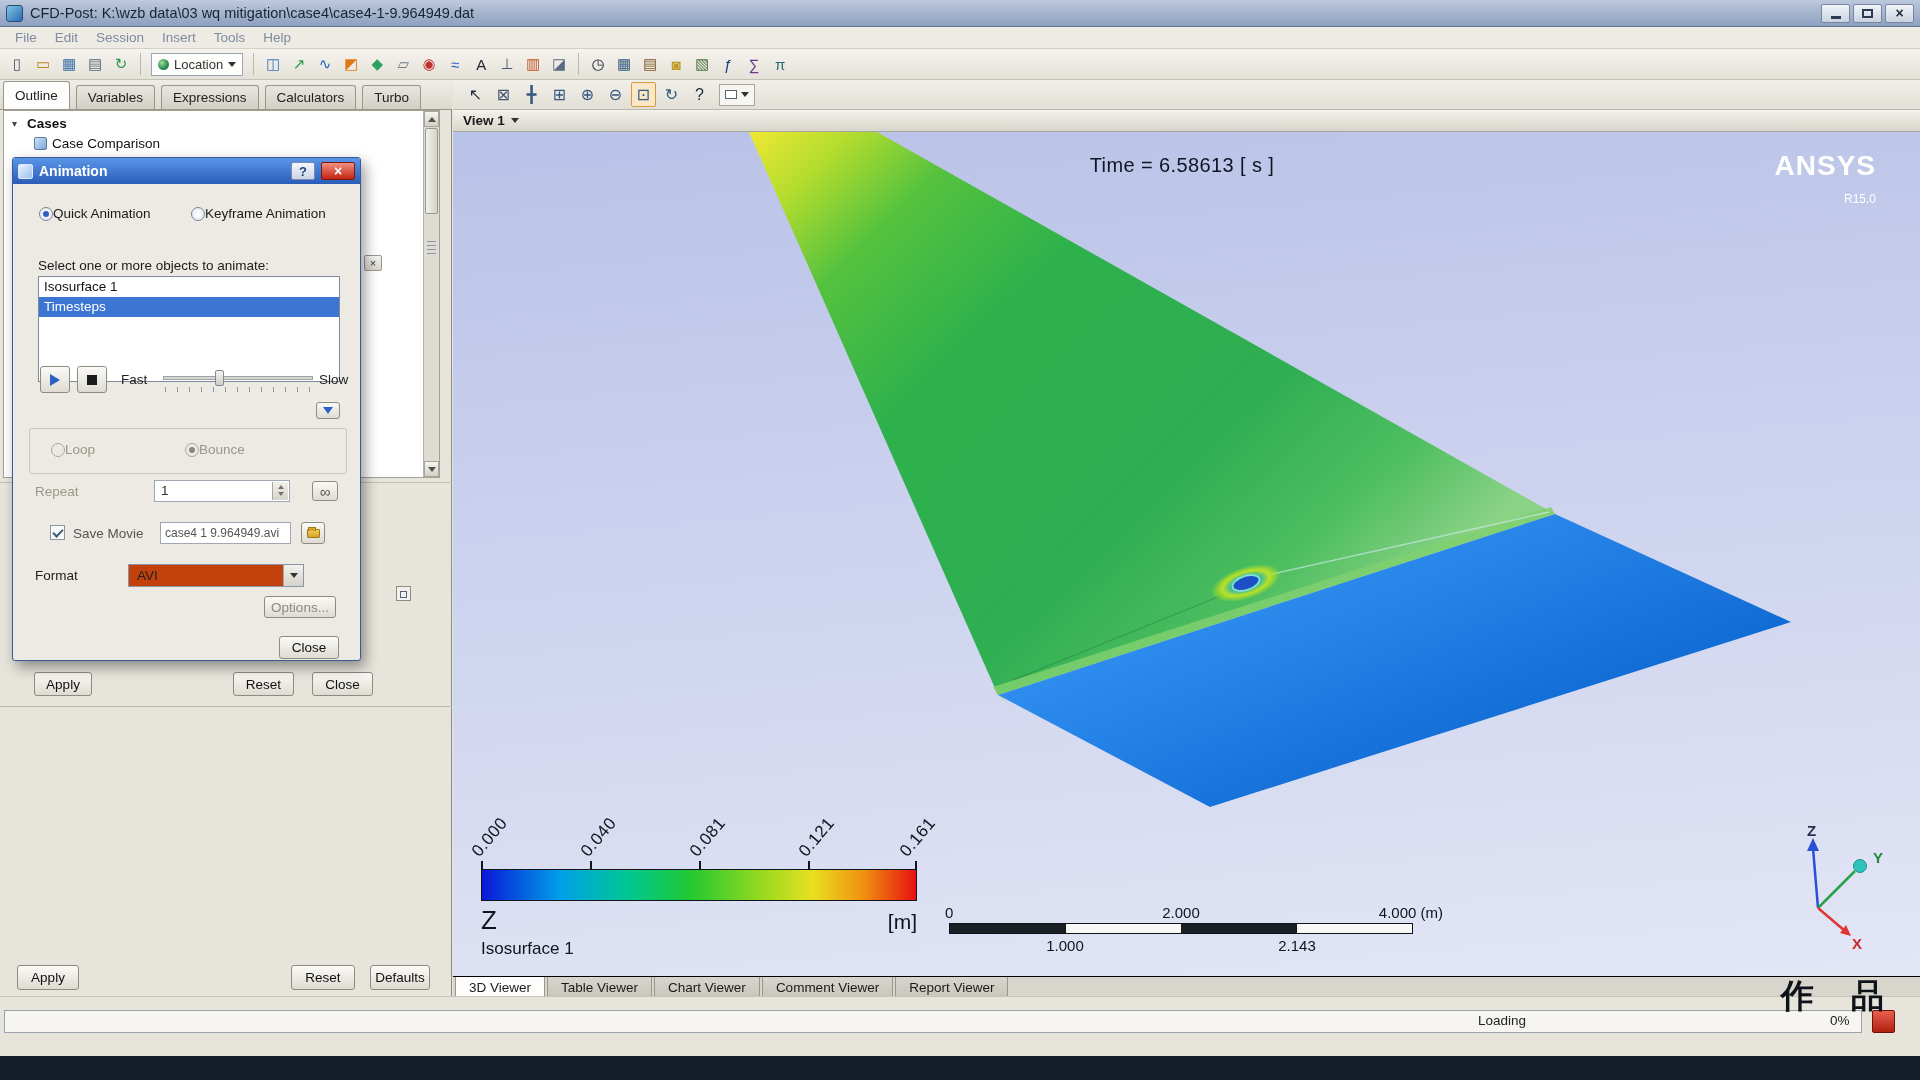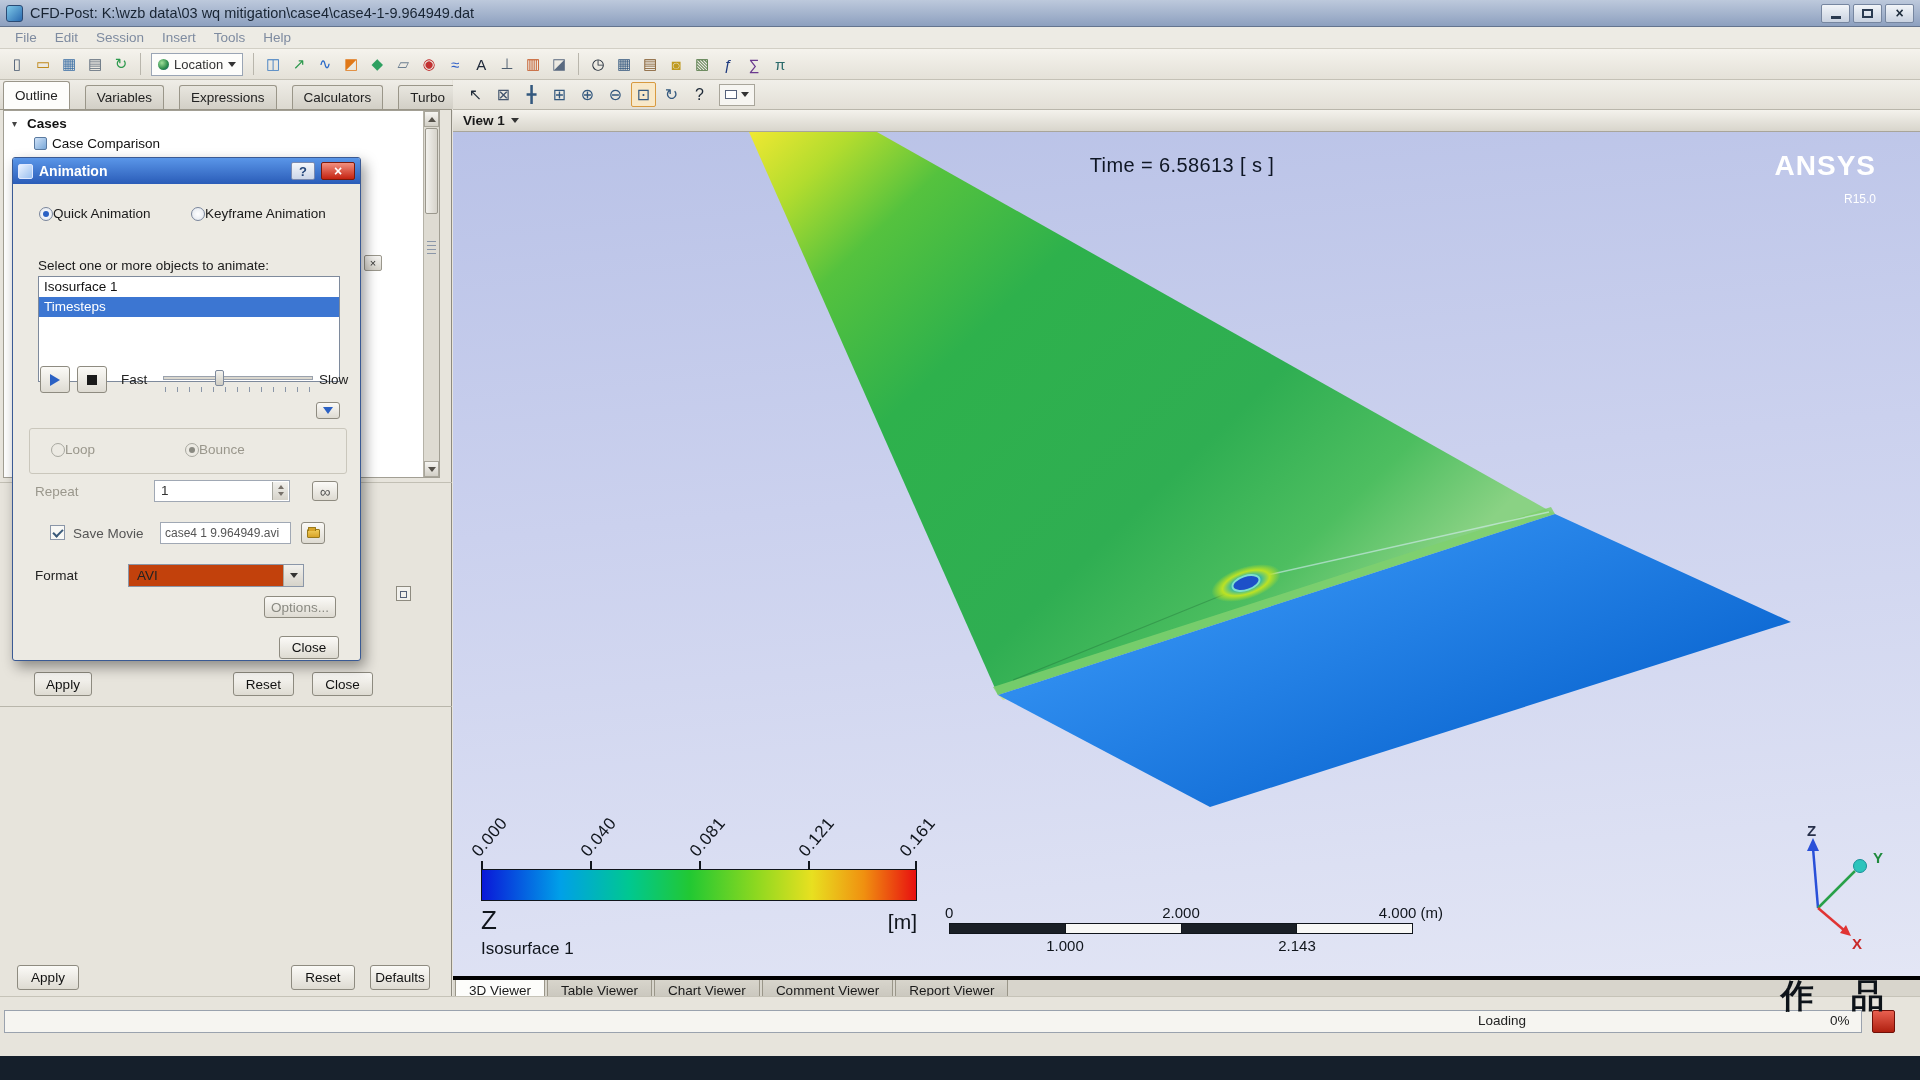--- a/index.html
+++ b/index.html
@@ -24,21 +24,21 @@
   .tb-group{display:flex;align-items:center;gap:2px}
   .tbi{width:24px;height:24px;display:flex;align-items:center;justify-content:center;font-size:15px;border:1px solid transparent;border-radius:2px}
   .tbsep{width:1px;height:22px;background:#b9b6ac;margin:0 5px}
   #loc-combo{display:flex;align-items:center;gap:5px;height:23px;border:1px solid #9aa5b5;background:#fdfdfb;padding:0 6px;font-size:13px;color:#333;margin:0 3px}
   #loc-globe{width:11px;height:11px;border-radius:50%;background:radial-gradient(circle at 35% 35%,#9fe09a,#2a8a4a 60%,#1a5a8a)}
   .caret{width:0;height:0;border-left:4px solid transparent;border-right:4px solid transparent;border-top:5px solid #333}
 
   
   #lpanel{position:absolute;left:0;top:80px;width:452px;height:916px;background:#e7e4dc;border-right:1px solid #8e8b80}
   #tabstrip{position:absolute;left:0;top:0;width:452px;height:30px;display:flex;align-items:flex-end;padding-left:3px;background:linear-gradient(#efede7,#dcd9d0);border-bottom:1px solid #9a9689}
-  .tab{height:24px;display:flex;align-items:center;padding:0 11px;border:1px solid #9a9689;border-bottom:none;background:linear-gradient(#e8e6df,#d2cfc6);margin-right:15px;border-radius:3px 3px 0 0;font-size:13.5px;color:#222}
+  .tab{height:24px;display:flex;align-items:center;padding:0 11px;border:1px solid #9a9689;border-bottom:none;background:linear-gradient(#e8e6df,#d2cfc6);margin-right:6px;border-radius:3px 3px 0 0;font-size:13.5px;color:#222}
   .tab.active{background:#fdfdfb;height:28px}
   #treearea{position:absolute;left:3px;top:30px;width:437px;height:368px;background:#fff;border:1px solid #a29f94;overflow:hidden}
   .trow{display:flex;align-items:center;height:20px;padding-left:8px;gap:5px;font-size:13.5px;color:#111}
   .trow.indent{padding-left:30px}
   .texp{font-size:10px;color:#444;width:10px}
   .ticon{width:13px;height:13px;border:1px solid #5a7aa0;background:linear-gradient(135deg,#cfe2f8,#7aa8d8);border-radius:2px;flex:none}
   .ticon.case{background:linear-gradient(135deg,#cdeec8,#58a858);border-color:#3a7a46}
   .bold{font-weight:bold}
   .vscroll{position:absolute;right:0;top:0;width:16px;height:100%;background:#dedbd2;border-left:1px solid #b5b2a7}
   .sarr{position:absolute;left:0;width:15px;height:16px;background:linear-gradient(#f6f5f2,#d2cfc6);border:1px solid #a8a59a}
@@ -142,21 +142,21 @@
   #lg-obj{font-size:17px;margin-top:3px}
   #ruler{position:absolute;left:496px;top:772px;width:464px;height:52px;color:#10151c;font-size:15px}
   .rl{position:absolute;top:0}
   .rl.t0{left:-4px}.rl.t2{left:50%;transform:translateX(-50%)}.rl.t4{right:-30px}
   .rl.b1{left:25%;transform:translateX(-50%);top:33px}.rl.b3{left:75%;transform:translateX(-50%);top:33px}
   #ruler-bar{position:absolute;left:0;top:19px;width:464px;height:11px;border:1px solid #10151c;display:flex}
   #ruler-bar i{flex:1}
   #ruler-bar i + i{border-left:1px solid #10151c}
   #ruler-bar i.b{background:#1a1f26}
   #ruler-bar i.w{background:#f8f8f6}
-  #vtabs{position:absolute;left:453px;top:976px;width:1467px;height:22px;background:#d8d5cc;border-top:4px solid #000000;display:flex;padding-left:2px}
+  #vtabs{position:absolute;left:453px;top:976px;width:1467px;height:22px;background:#d8d5cc;border-top:1px solid #000000;display:flex;padding-left:2px}
   .vtab{display:flex;align-items:center;padding:0 13px;border:1px solid #9a9689;border-top:none;margin-right:2px;border-radius:0 0 3px 3px;background:linear-gradient(#d8d5cc,#c8c5bc);font-size:13.5px;height:21px;color:#1a1a1a}
   .vtab.active{background:#fdfdfb;height:22px}
 
   
   #belowstrip{position:absolute;left:0;top:996px;width:1920px;height:60px;background:#e7e4dc;border-top:1px solid #c6c3b8}
   #loadtrack{position:absolute;left:4px;top:13px;width:1858px;height:23px;background:#f6f5f1;border:1px solid #9aa2ae}
   #load-label{position:absolute;left:1478px;top:16px;font-size:13.5px;color:#222}
   #load-pct{position:absolute;left:1830px;top:16px;font-size:13.5px;color:#222}
   #stopbtn{position:absolute;left:1872px;top:13px;width:23px;height:23px;background:linear-gradient(#e86050,#b02010);border:1px solid #701008;border-radius:2px}
   #statusbar{position:absolute;left:0;top:1056px;width:1920px;height:24px;background:#151f2b}

